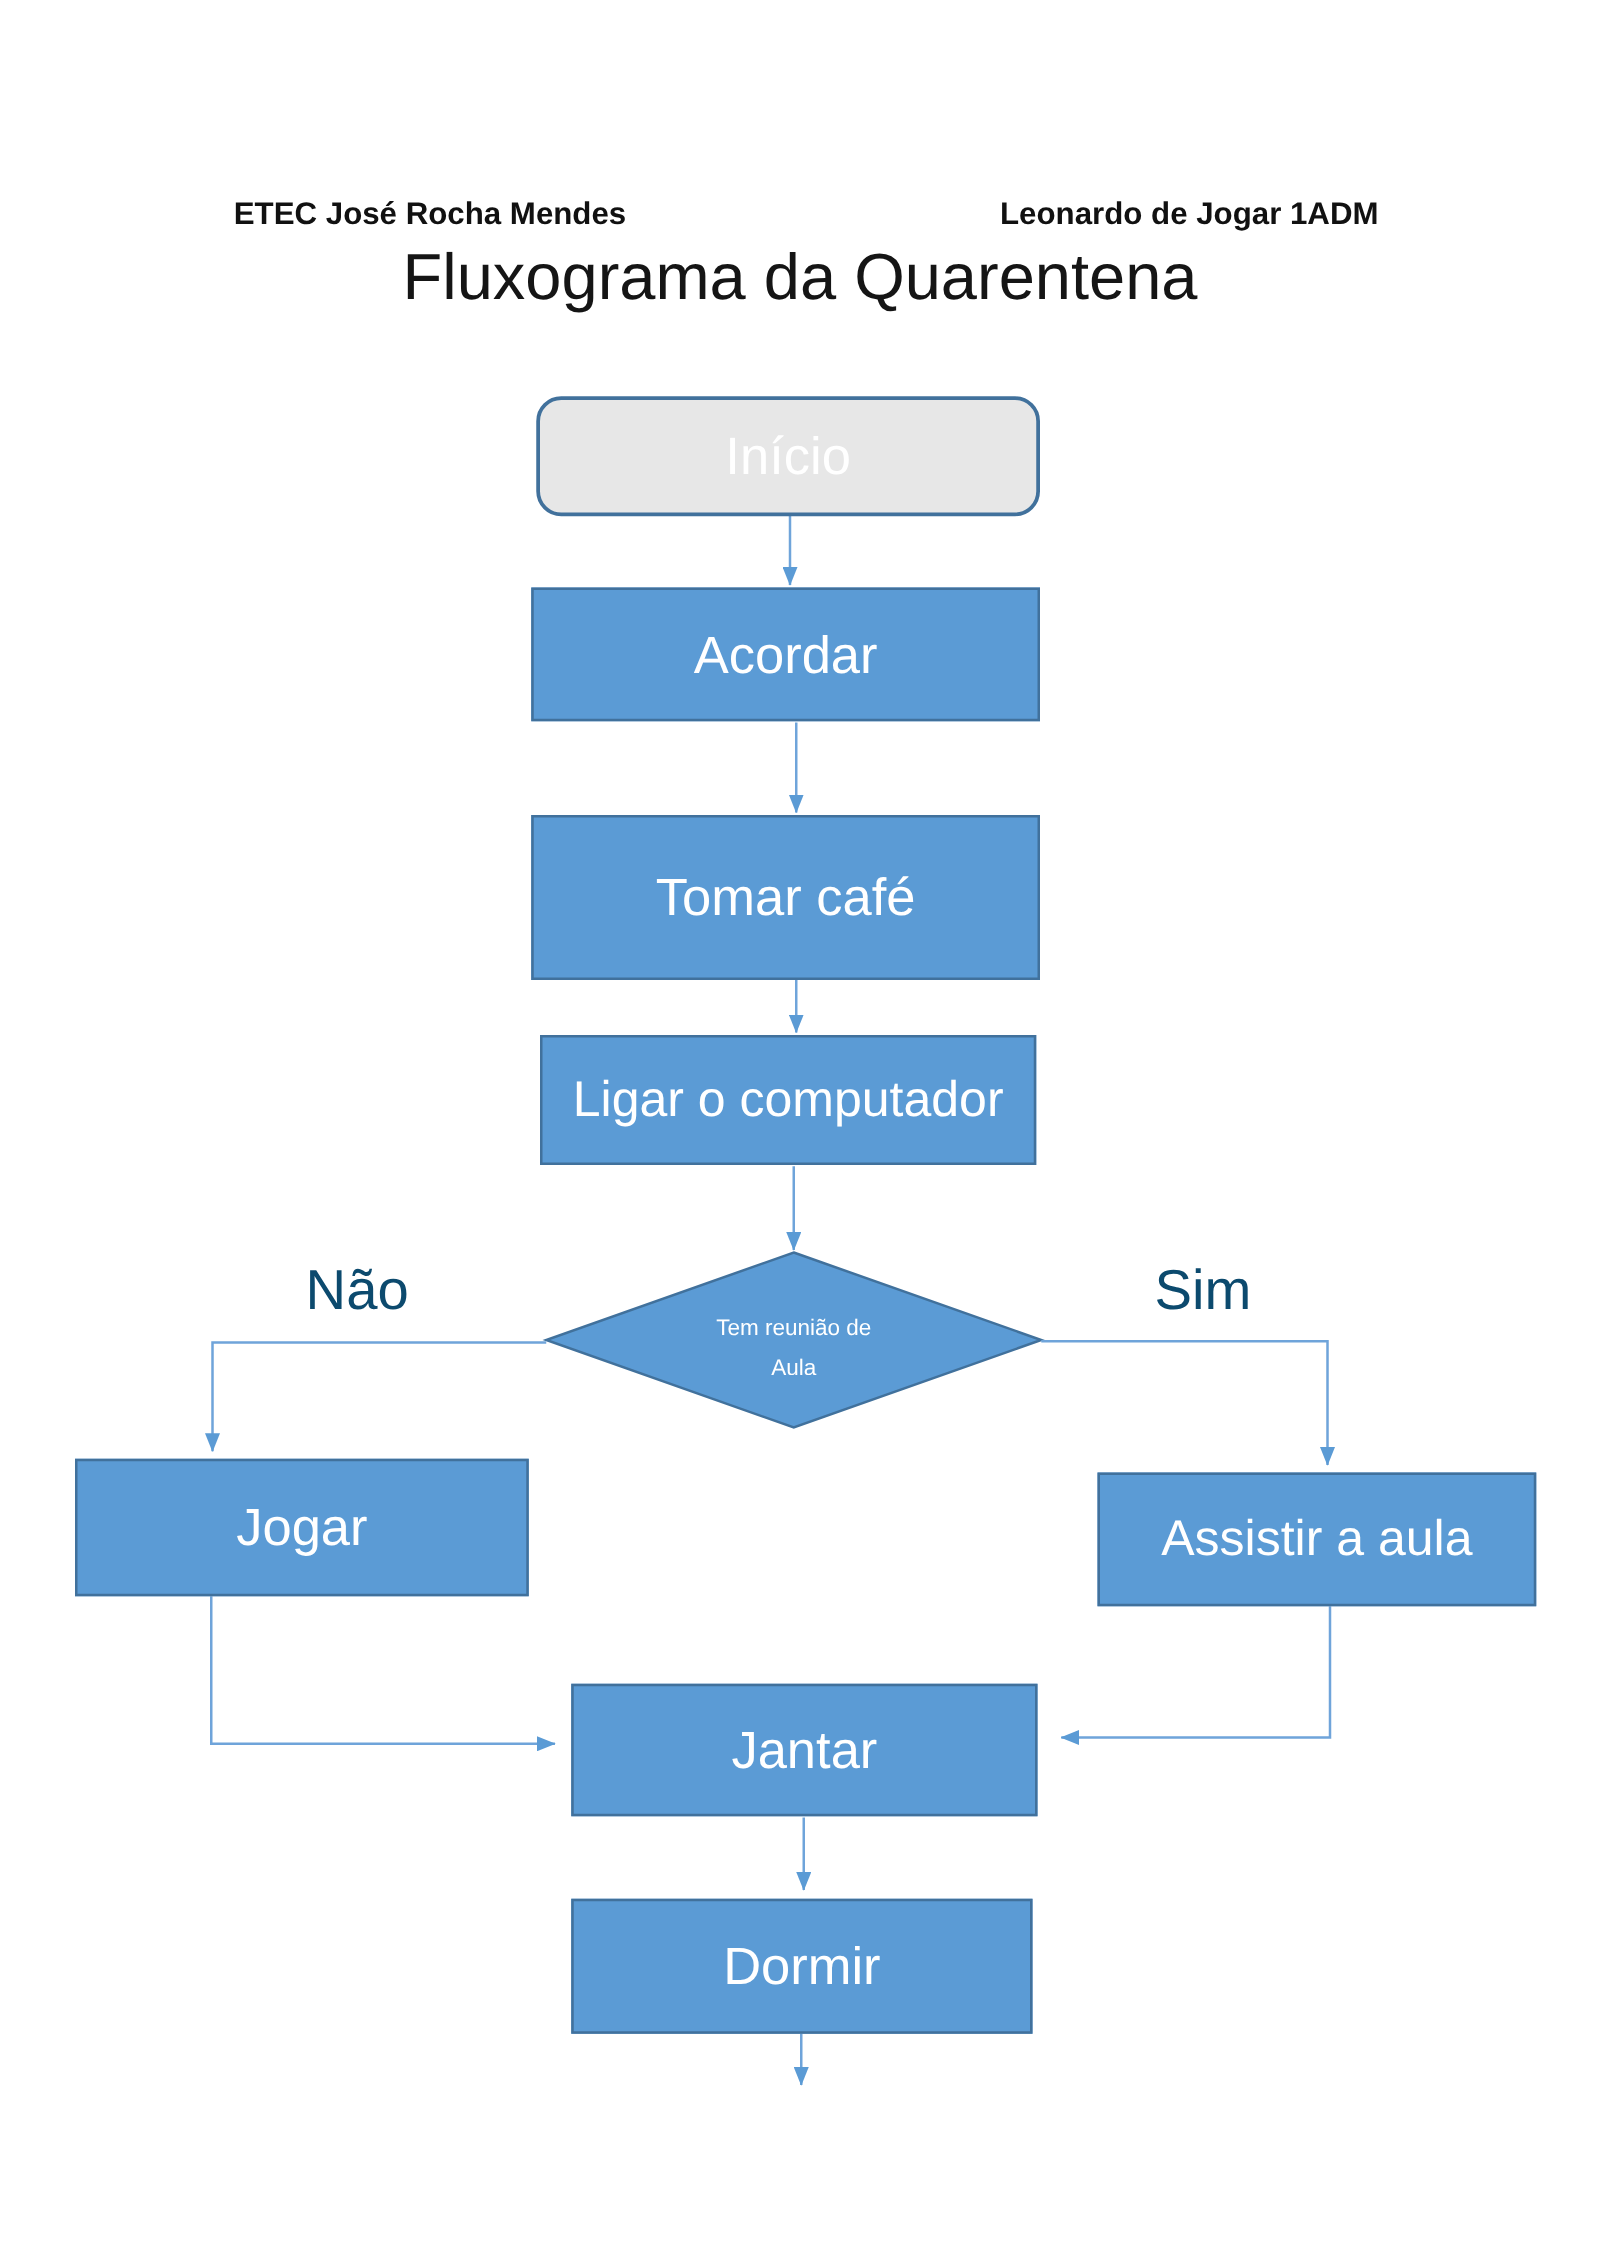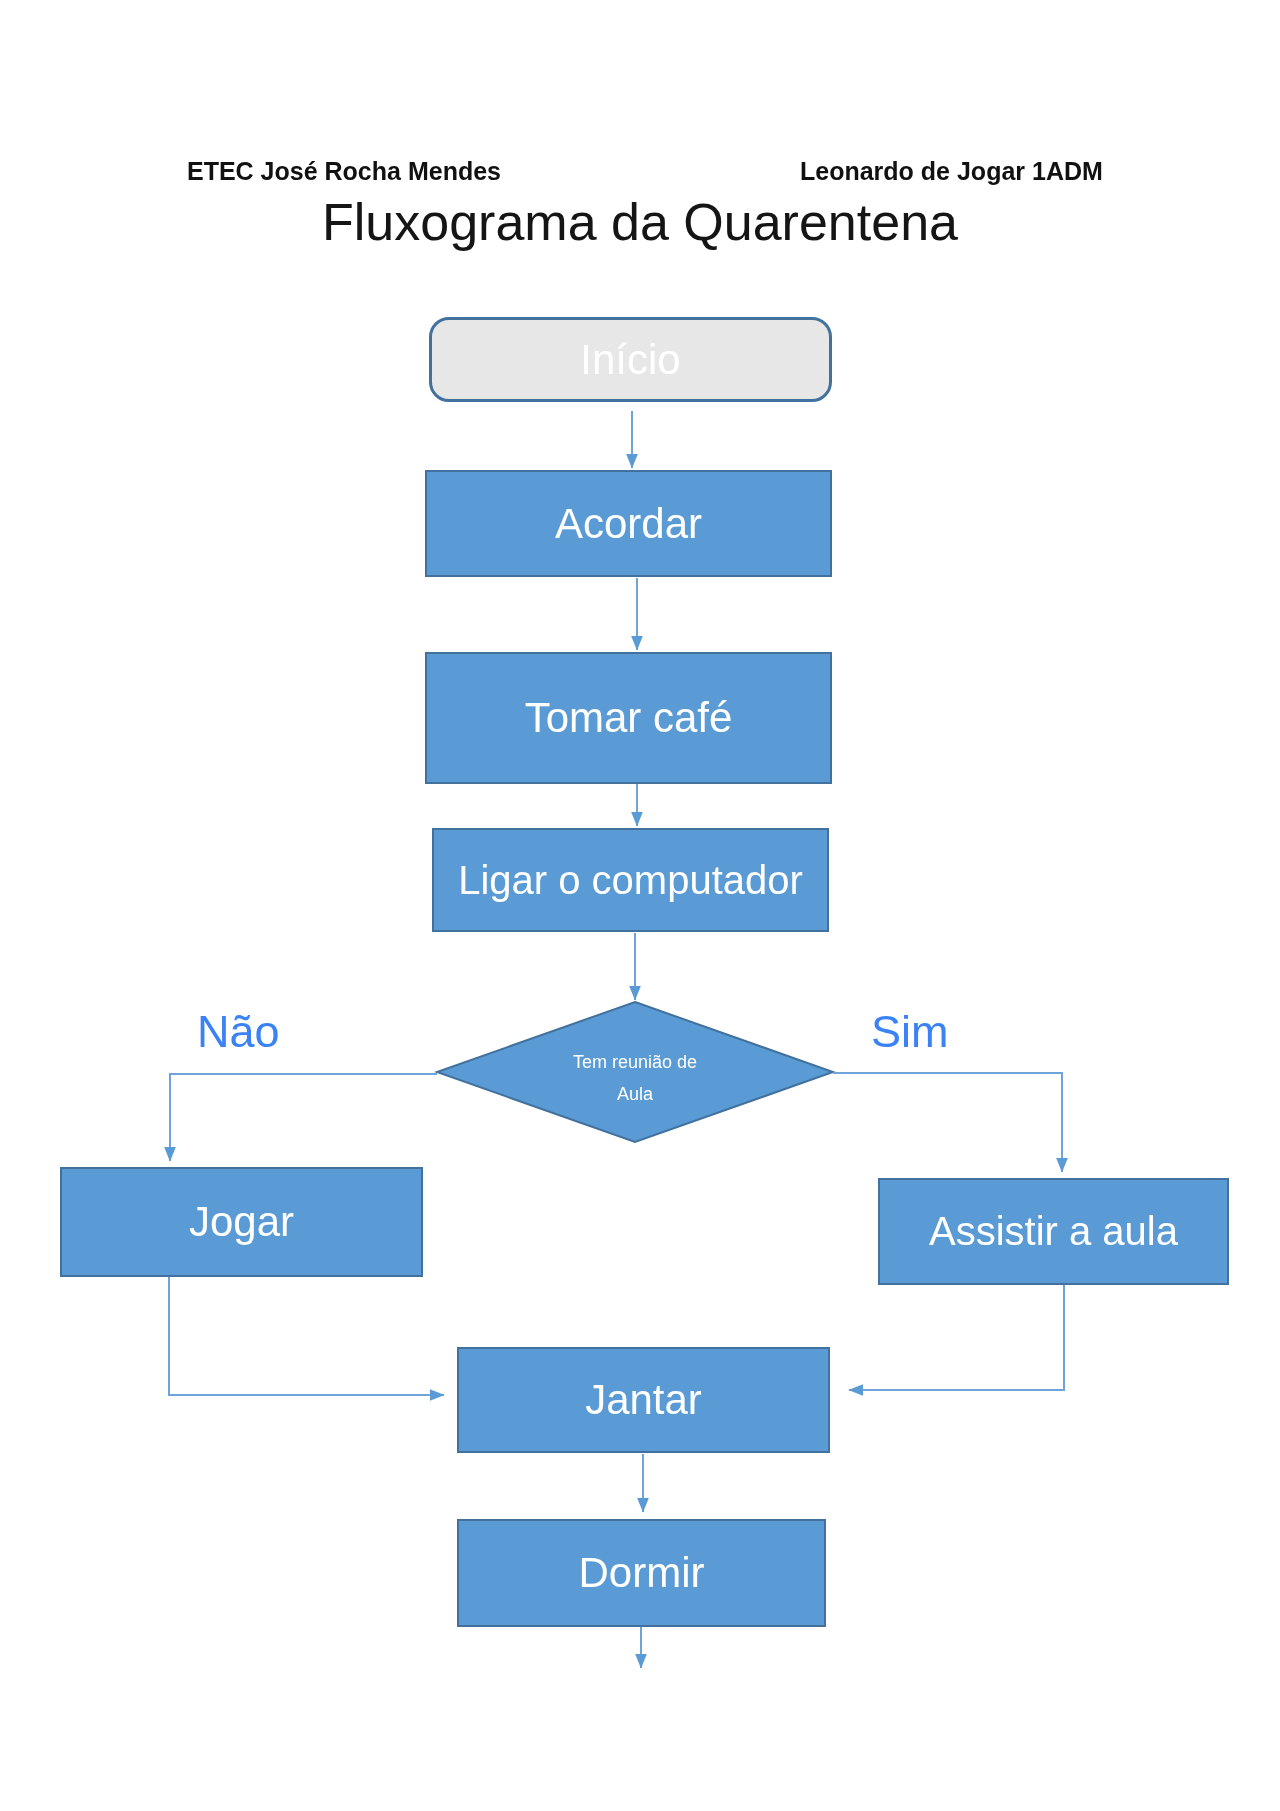--- a/index.html
+++ b/index.html
@@ -32,21 +32,21 @@
     display:flex;align-items:center;justify-content:center;
     background:var(--process-fill);
     border:2px solid var(--shape-border);
     color:var(--text-on-shape);
     font-size:42px;font-weight:400;
     box-sizing:border-box;
     text-align:center;
     white-space:nowrap;
   }
   .node.start{
-    left:429px;top:317px;width:403px;height:85px;
+    left:429px;top:317px;width:403px;height:96px;
     background:var(--start-fill);
     border:3px solid var(--shape-border);
     border-radius:20px;
   }
   .node.acordar{left:425px;top:470px;width:407px;height:107px;align-items:center;}
   .node.tomar{left:425px;top:652px;width:407px;height:132px;}
   .node.ligar{left:432px;top:828px;width:397px;height:104px;font-size:40px;}
   .node.jogar{left:60px;top:1167px;width:363px;height:110px;}
   .node.assistir{left:878px;top:1178px;width:351px;height:107px;font-size:40px;}
   .node.jantar{left:457px;top:1347px;width:373px;height:106px;}
@@ -57,22 +57,22 @@
   }
   .decision-text{
     position:absolute;left:505px;top:1046px;width:260px;height:54px;
     overflow:hidden;
     color:var(--text-on-shape);
     font-size:18px;line-height:32px;
     text-align:center;
   }
   .branch{
     position:absolute;top:1006px;width:130px;
-    text-align:left;
-    font-size:45px;font-weight:400;color:#3b82f6;
+    text-align:right;
+    font-size:45px;font-weight:400;color:#0c4a6e;
   }
   .branch.nao{left:197px;}
   .branch.sim{left:871px;}
 </style>
 </head>
 <body>
 
 <div class="page">
 
   <div class="hdr left">ETEC José Rocha Mendes</div>

